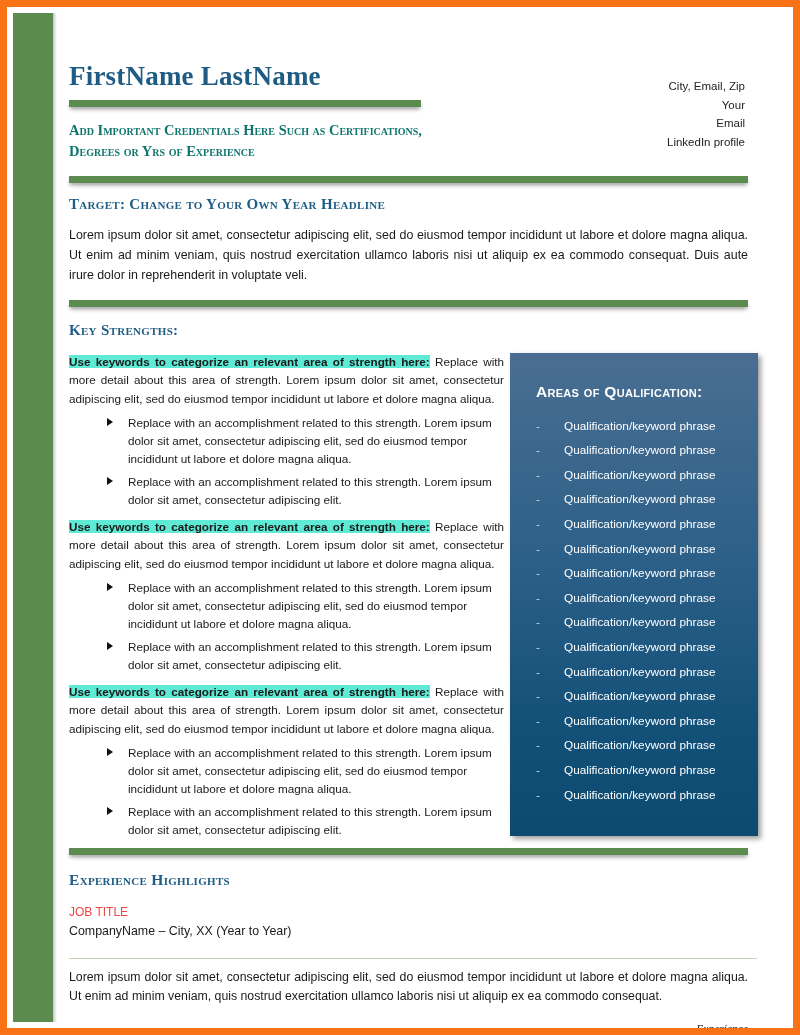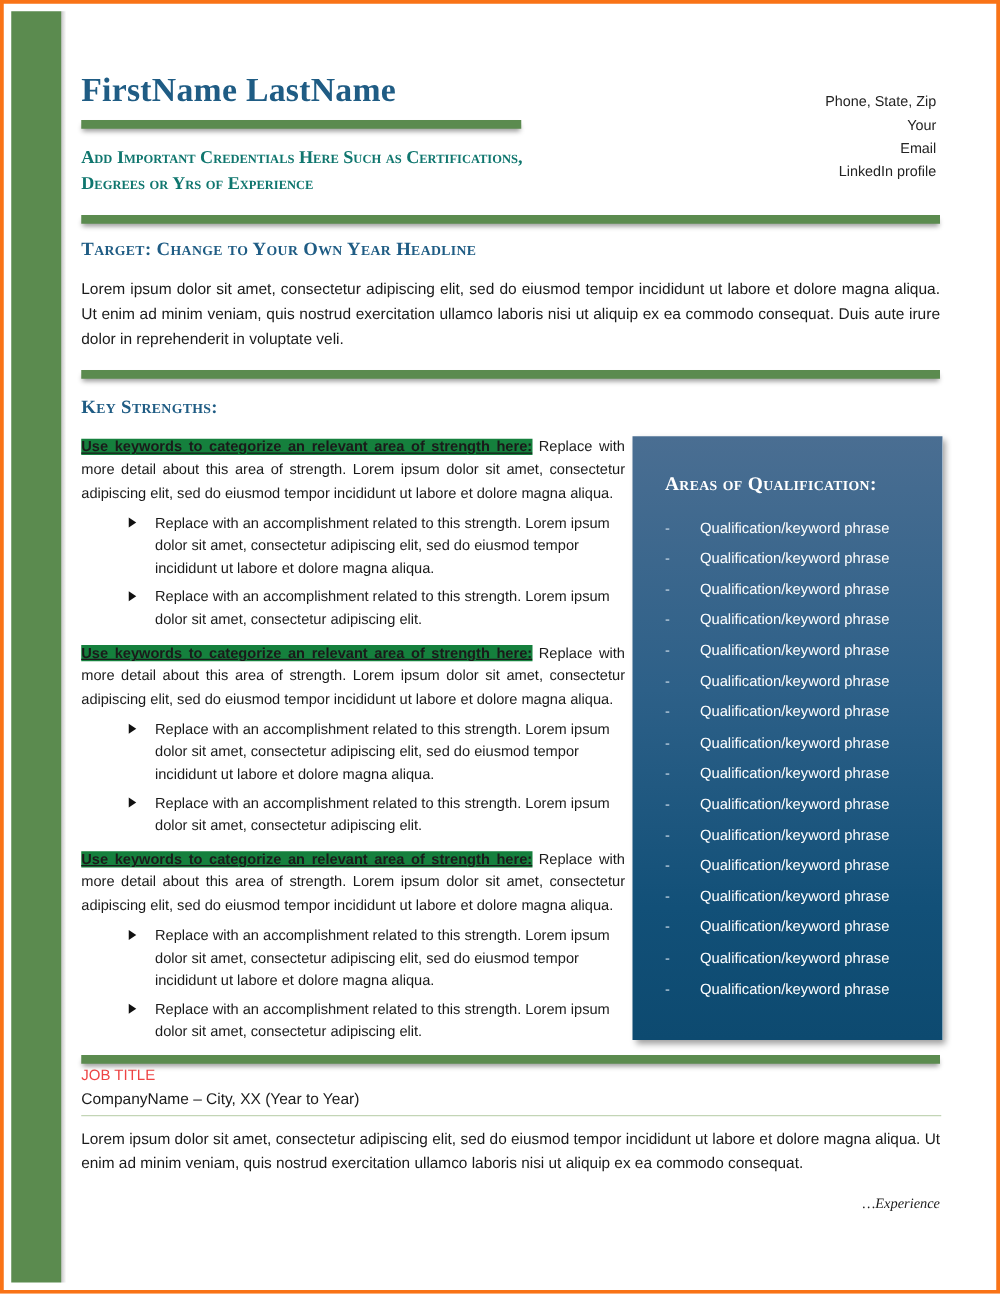--- a/index.html
+++ b/index.html
@@ -9,21 +9,21 @@
   }
   body {
     font-family: "Liberation Sans", sans-serif;
   }
   .page {
     position: relative;
     width: 800px;
     height: 1035px;
     box-sizing: border-box;
     background: #ffffff;
-    border: 3px solid #f97316;
+    border: 7px solid #f97316;
     overflow: hidden;
   }
   
   .side-bar {
     position: absolute;
     left: 6px;
     top: 6px;
     bottom: 6px;
     width: 40px;
     background: #5b8b4f;
@@ -121,23 +121,22 @@
   }
   .strength-block { margin-bottom: 9px; }
   .strength-lead {
     font-size: 11.7px;
     color: #1a1a1a;
     line-height: 1.55;
     margin: 0;
     text-align: justify;
   }
   .strength-lead b {
-    background: #15803d;
-    font-weight: bold;
-    text-decoration: underline;
+    background: #5eead4;
+    font-weight: bold;
   }
   ul.acc {
     list-style: none;
     margin: 6px 0 0 0;
     padding: 0 0 0 38px;
   }
   ul.acc li {
     position: relative;
     font-size: 11.7px;
     color: #1a1a1a;
@@ -160,21 +159,21 @@
     position: absolute;
     left: 441px;
     top: 0;
     width: 248px;
     background: linear-gradient(to bottom, #4a6e92 0%, #2d6088 42%, #125078 78%, #0d4a70 100%);
     box-shadow: 3px 3px 5px rgba(0,0,0,0.38);
     padding: 30px 0 28px 0;
     box-sizing: border-box;
   }
   .qual-title {
-    font-family: Liberation Serif, serif;
+    font-family: Liberation Sans, sans-serif;
     font-size: 15.5px;
     font-weight: bold;
     font-variant: small-caps;
     color: #ffffff;
     margin: 0 0 13px 26px;
     letter-spacing: 0.3px;
   }
   ul.qual-list {
     list-style: none;
     margin: 0;
@@ -203,21 +202,21 @@
   .job-title {
     font-size: 12px;
     color: #ef4444;
     margin: 0;
     line-height: 1.5;
   }
   .company {
     font-size: 12.4px;
     color: #1a1a1a;
     margin: 2px 0 0 0;
-    padding-bottom: 3px;
+    padding-bottom: 17px;
     border-bottom: 1.5px solid #c3d5b6;
     width: 688px;
     line-height: 1.4;
   }
   .exp-body {
     margin: 9px 45px 0 0;
     font-size: 12.3px;
     color: #1a1a1a;
     line-height: 1.6;
     text-align: justify;
@@ -240,21 +239,21 @@
   <div class="side-bar-shadow"></div>
 
   <div class="content">
 
     <div class="header">
       <div class="name">FirstName LastName</div>
       <div class="rule rule-name"></div>
       <div class="credentials">Add Important Credentials Here Such as Certifications, Degrees or Yrs of Experience</div>
 
       <div class="contact">
-        <div>Phone, State, Zip</div>
+        <div>City, Email, Zip</div>
         <div>Your</div>
         <div>Email</div>
         <div>LinkedIn profile</div>
       </div>
     </div>
 
     <div class="rule rule-wide"></div>
 
     <div class="sec-head target-head">Target:  Change to Your Own Year Headline</div>
     <p class="target-body">Lorem ipsum dolor sit amet, consectetur adipiscing elit, sed do eiusmod tempor incididunt ut labore et dolore magna aliqua. Ut enim ad minim veniam, quis nostrud exercitation ullamco laboris nisi ut aliquip ex ea commodo consequat. Duis aute irure dolor in reprehenderit in voluptate veli.</p>
@@ -358,19 +357,20 @@
           <li>
               <span class="dash">-</span>
               <span>Qualification/keyword phrase</span>
             </li>
         </ul>
       </div>
     </div>
 
     <div class="rule rule-exp"></div>
 
+    <div class="sec-head exp-head">Experience Highlights</div>
     <p class="job-title">JOB TITLE</p>
     <p class="company">CompanyName – City, XX (Year to Year)</p>
     <p class="exp-body">Lorem ipsum dolor sit amet, consectetur adipiscing elit, sed do eiusmod tempor incididunt ut labore et dolore magna aliqua. Ut enim ad minim veniam, quis nostrud exercitation ullamco laboris nisi ut aliquip ex ea commodo consequat.</p>
     <p class="continued">…Experience</p>
 
   </div>
 </div>
 
 </body></html>

